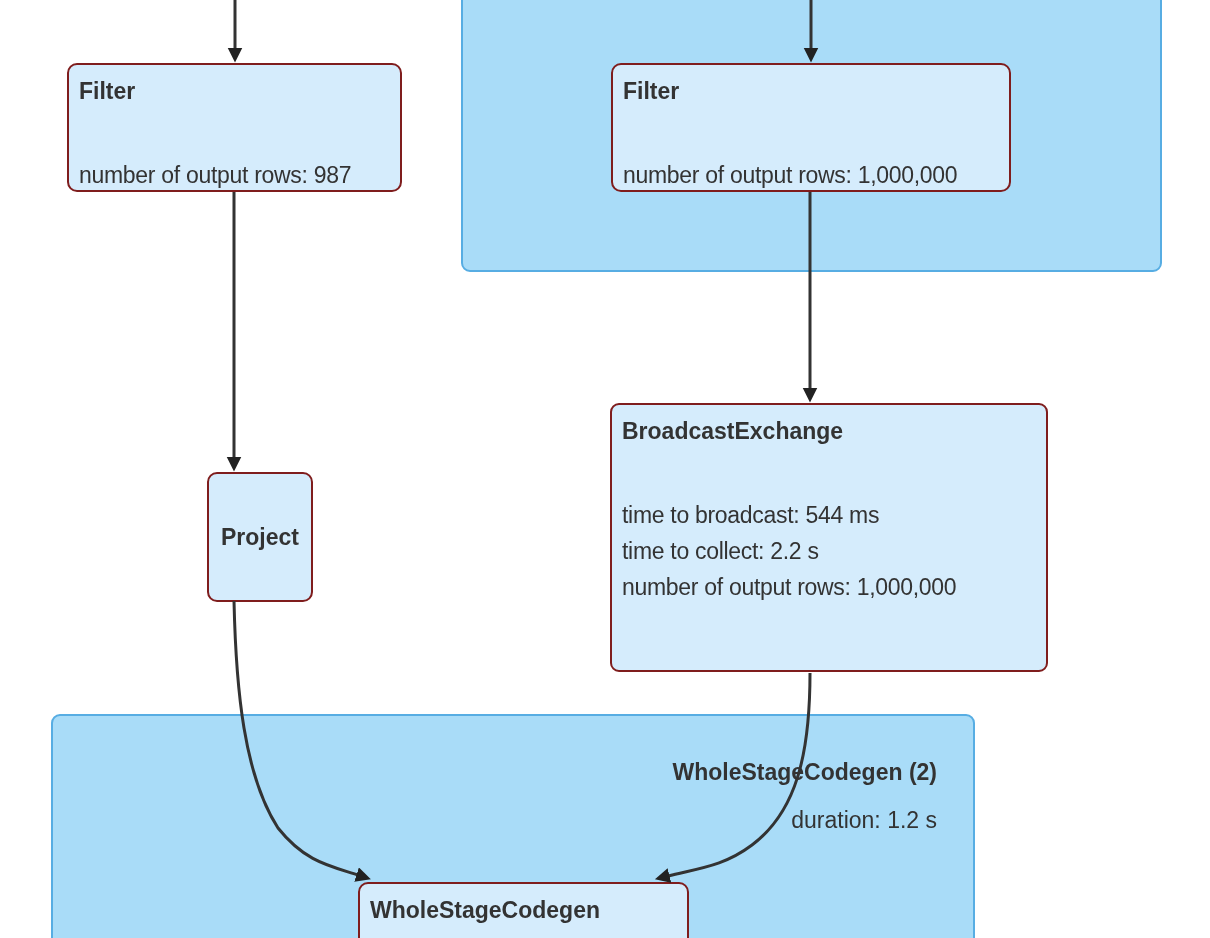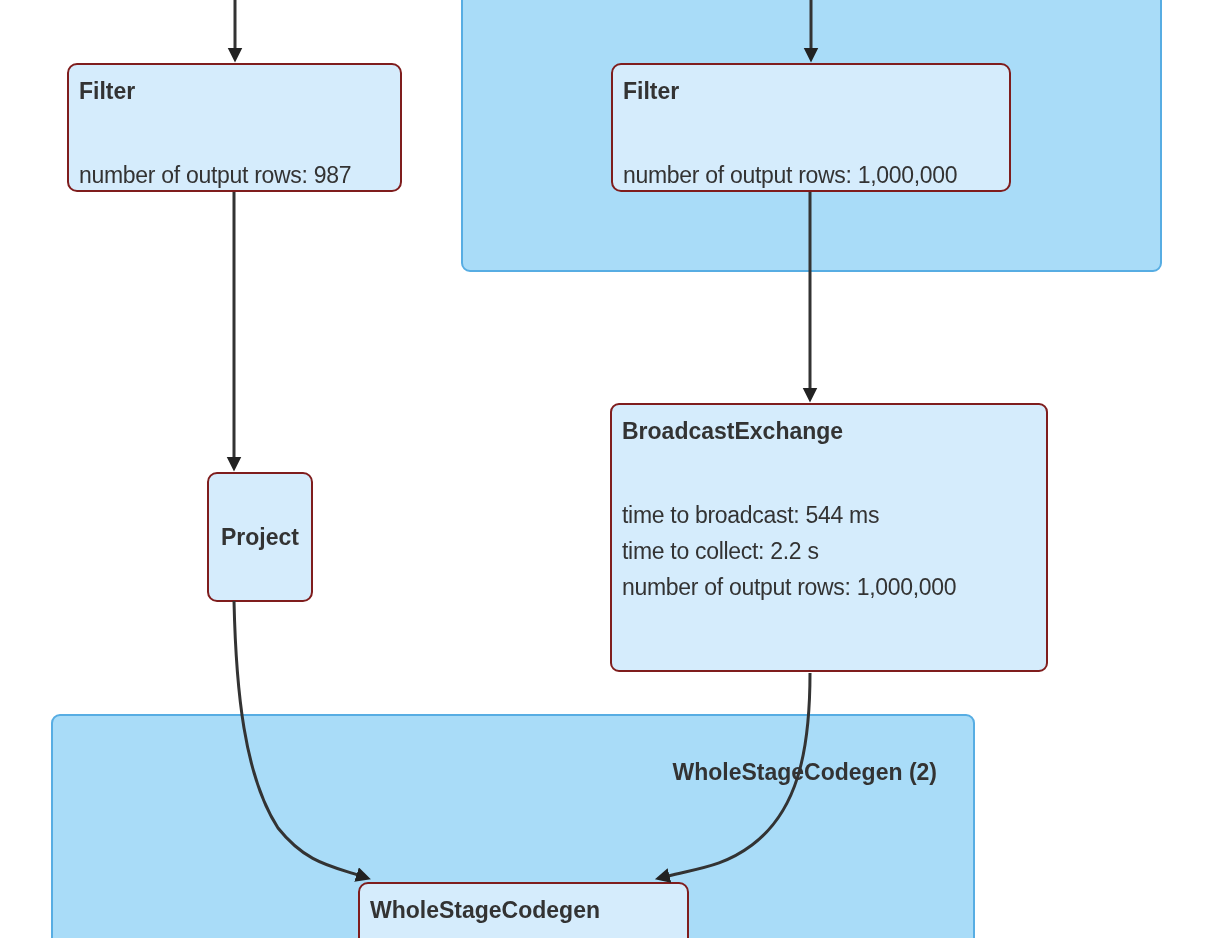--- a/index.html
+++ b/index.html
@@ -88,20 +88,21 @@
 </style>
 </head>
 <body>
 
 <div class="canvas">
 
   <div class="cluster" id="cluster-top"></div>
 
   <div class="cluster" id="cluster-bottom">
     <div class="cluster-title">WholeStageCodegen (2)</div>
+    <div class="cluster-metric">duration: 1.2 s</div>
   </div>
 
   <div class="node" id="node-filter-left">
     <div class="node-title">Filter</div>
     <div class="node-metrics">
       <div class="node-metric">number of output rows: 987</div>
     </div>
   </div>
 
   <div class="node" id="node-filter-right">

